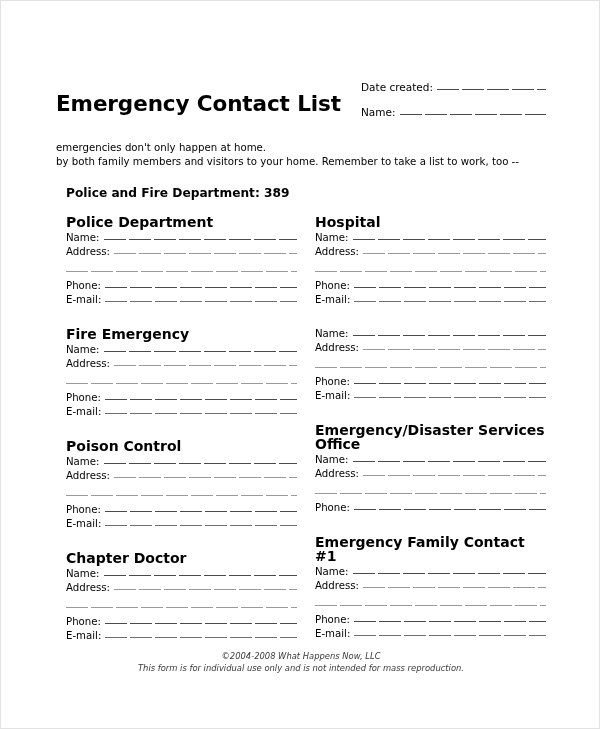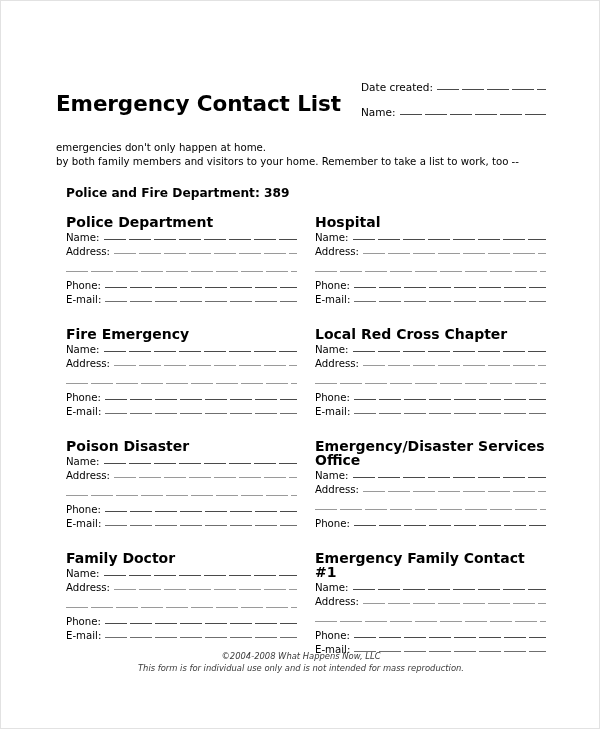--- a/index.html
+++ b/index.html
@@ -237,43 +237,43 @@
             <div class="field gap">
               <span class="lbl">Phone:</span>
               <span class="fill"></span>
             </div>
             <div class="field">
               <span class="lbl">E-mail:</span>
               <span class="fill mid"></span>
             </div>
           </div>
           <div class="block">
-            <div class="block-title">Poison Disaster</div>
-            <div class="field">
-              <span class="lbl">Name:</span>
-              <span class="fill"></span>
-            </div>
-            <div class="field">
-              <span class="lbl">Address:</span>
-              <span class="fill light"></span>
-            </div>
-            <div class="field cont">
-              <span class="fill light"></span>
-            </div>
-            <div class="field gap">
-              <span class="lbl">Phone:</span>
-              <span class="fill"></span>
-            </div>
-            <div class="field">
-              <span class="lbl">E-mail:</span>
-              <span class="fill mid"></span>
-            </div>
-          </div>
-          <div class="block">
-            <div class="block-title">Family Doctor</div>
+            <div class="block-title">Poison Control</div>
+            <div class="field">
+              <span class="lbl">Name:</span>
+              <span class="fill"></span>
+            </div>
+            <div class="field">
+              <span class="lbl">Address:</span>
+              <span class="fill light"></span>
+            </div>
+            <div class="field cont">
+              <span class="fill light"></span>
+            </div>
+            <div class="field gap">
+              <span class="lbl">Phone:</span>
+              <span class="fill"></span>
+            </div>
+            <div class="field">
+              <span class="lbl">E-mail:</span>
+              <span class="fill mid"></span>
+            </div>
+          </div>
+          <div class="block">
+            <div class="block-title">Chapter Doctor</div>
             <div class="field">
               <span class="lbl">Name:</span>
               <span class="fill"></span>
             </div>
             <div class="field">
               <span class="lbl">Address:</span>
               <span class="fill light"></span>
             </div>
             <div class="field cont">
               <span class="fill light"></span>
@@ -305,21 +305,20 @@
             <div class="field gap">
               <span class="lbl">Phone:</span>
               <span class="fill"></span>
             </div>
             <div class="field">
               <span class="lbl">E-mail:</span>
               <span class="fill mid"></span>
             </div>
           </div>
           <div class="block">
-            <div class="block-title">Local Red Cross Chapter</div>
             <div class="field">
               <span class="lbl">Name:</span>
               <span class="fill"></span>
             </div>
             <div class="field">
               <span class="lbl">Address:</span>
               <span class="fill light"></span>
             </div>
             <div class="field cont">
               <span class="fill light"></span>

